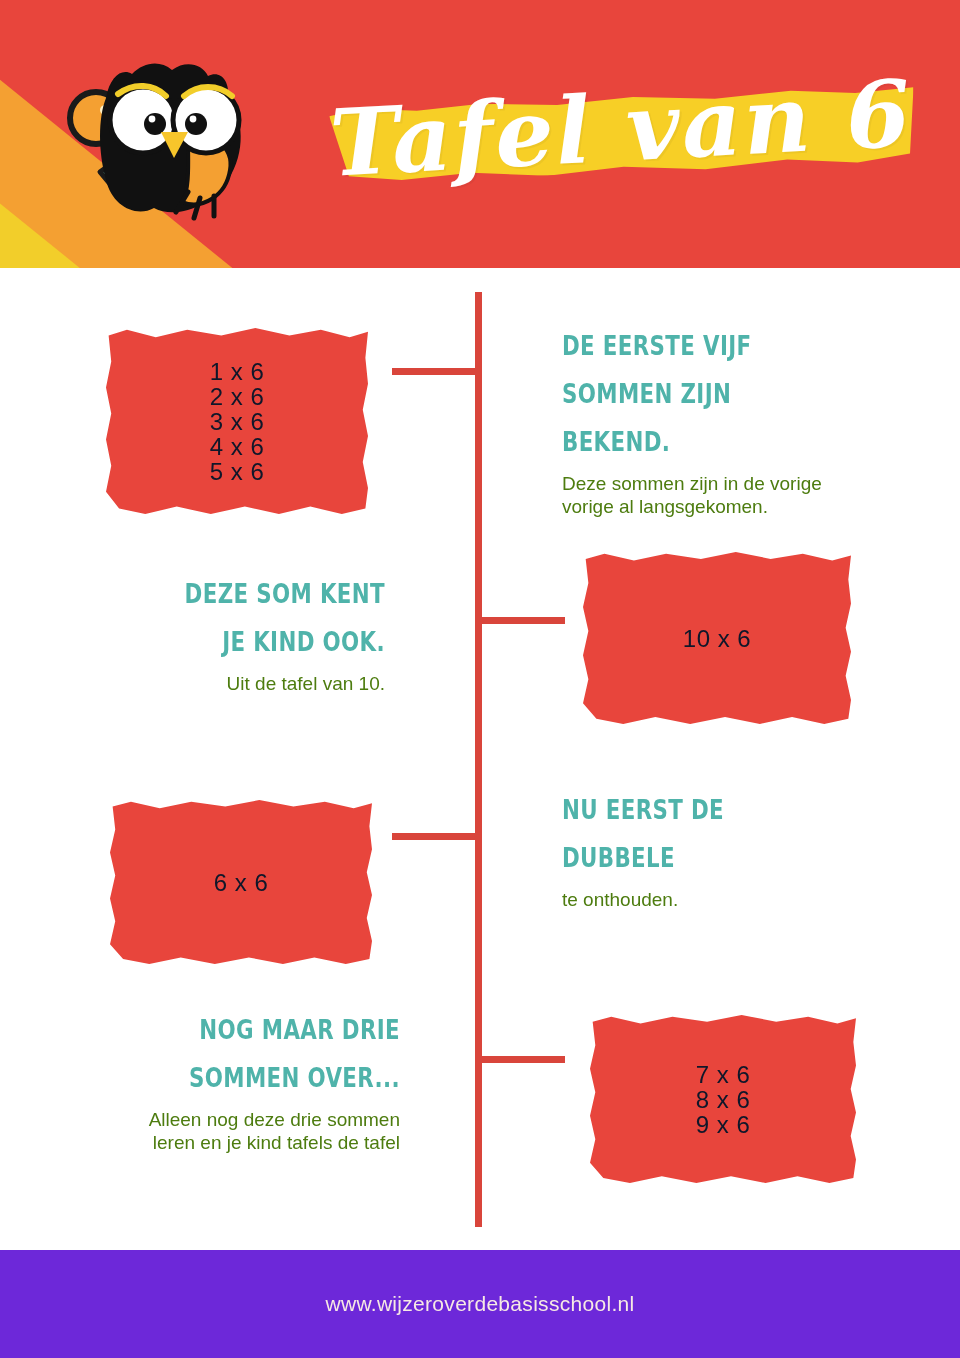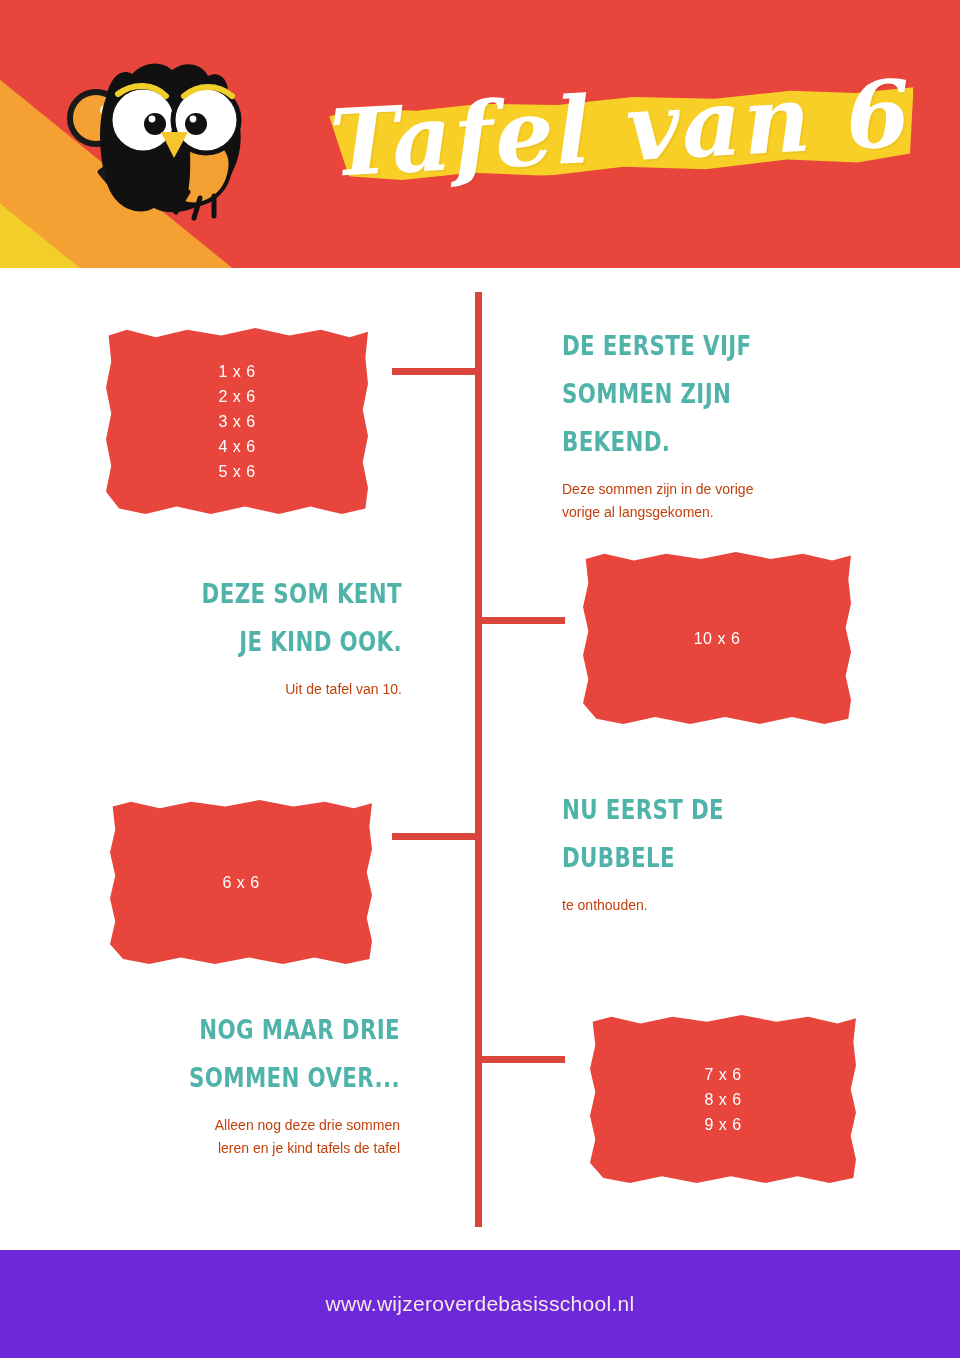--- a/index.html
+++ b/index.html
@@ -36,32 +36,32 @@
   .conn{position:absolute;height:7px;background:#D9453B;}
 
   
   .brush{position:absolute;background:#E8453C;display:flex;
          align-items:center;justify-content:center;
          clip-path:polygon(1% 4%,8% 1%,19% 5%,31% 1%,44% 4%,57% 0%,70% 4%,
                            82% 1%,93% 5%,100% 2%,99% 16%,100% 30%,98% 44%,
                            100% 58%,98% 72%,100% 86%,99% 97%,90% 100%,78% 96%,
                            66% 100%,53% 96%,40% 100%,27% 96%,15% 100%,5% 97%,
                            0% 88%,2% 74%,0% 60%,2% 46%,0% 32%,2% 18%);}
-  .brush-text{color:#ffffff;font-size:16px;line-height:25px;text-align:center;
+  .brush-text{color:#0f172a;font-size:24px;line-height:25px;text-align:center;
               letter-spacing:.5px;}
 
   
   .block{position:absolute;}
   .head{color:#4FB3AA;font-family:"DejaVu Sans Condensed","Liberation Sans Narrow",
         "Liberation Sans",sans-serif;font-weight:700;font-size:27px;
         line-height:48px;letter-spacing:.4px;text-transform:uppercase;
         transform:scaleX(.88);}
   .head.left-anchor{transform-origin:left center;}
   .head.right-anchor{transform-origin:right center;}
-  .body-t{color:#c2410c;font-size:14px;line-height:23px;margin-top:12px;}
+  .body-t{color:#4d7c0f;font-size:19px;line-height:23px;margin-top:6px;}
 
   
   .footer{position:absolute;left:0;top:1250px;width:960px;height:108px;
           background:#6d28d9;display:flex;align-items:center;justify-content:center;}
   .footer-url{color:#F7E9E4;font-size:21px;letter-spacing:.3px;}
 </style>
 </head>
 <body>
 
 <div class="header">
@@ -126,21 +126,21 @@
     <div>DE EERSTE VIJF</div>
     <div>SOMMEN ZIJN</div>
     <div>BEKEND.</div>
   </div>
   <div class="body-t">
     <div>Deze sommen zijn in de vorige</div>
     <div>vorige al langsgekomen.</div>
   </div>
 </div>
 
-<div class="block" style="left:112px;top:570px;width:290px;text-align:right;">
+<div class="block" style="left:95px;top:570px;width:290px;text-align:right;">
   <div class="head right-anchor">
     <div>DEZE SOM KENT</div>
     <div>JE KIND OOK.</div>
   </div>
   <div class="body-t">
     <div>Uit de tafel van 10.</div>
   </div>
 </div>
 <div class="brush" style="left:583px;top:552px;width:268px;height:172px;">
   <div class="brush-text">

